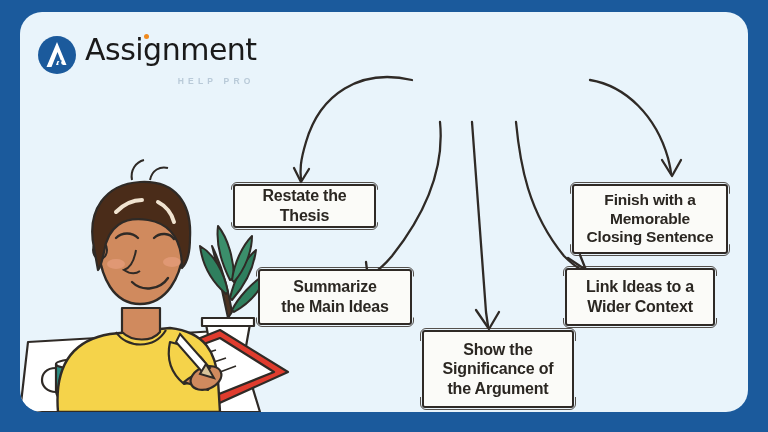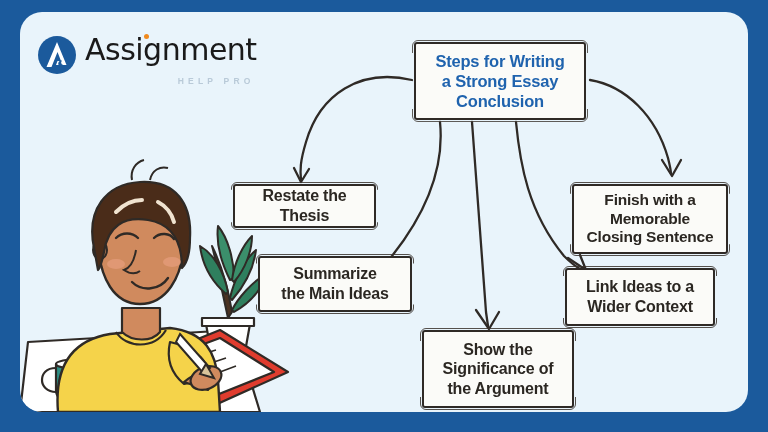--- a/index.html
+++ b/index.html
@@ -129,21 +129,21 @@
   #node-center::after { border-color: #45403a; }
   #node-restate {
     left: 213px;
     top: 172px;
     width: 143px;
     height: 44px;
     font-size: 16px;
   }
   #node-summarize {
     left: 238px;
-    top: 244px;
+    top: 257px;
     width: 154px;
     height: 56px;
     font-size: 16px;
   }
   #node-show {
     left: 394px;
     top: 318px;
     width: 152px;
     height: 78px;
     font-size: 16px;
@@ -262,25 +262,20 @@
         <path d="M456 298 L469 317 L479 300"></path>
 
         <path d="M496 110 C500 152 508 200 544 244 C552 252 558 256 562 258"></path>
         <path d="M548 246 L566 258 L560 243"></path>
 
         <path d="M570 68 C606 74 636 104 648 146 C650 154 651 158 651 162"></path>
         <path d="M642 148 L652 164 L661 148"></path>
       </g>
     </svg>
 
-    <div class="node" id="node-center">
-      <span>Steps for Writing
-a Strong Essay
-Conclusion</span>
-    </div>
 
     <div class="node" id="node-restate">
       <span>Restate the
 Thesis</span>
     </div>
 
     <div class="node" id="node-summarize">
       <span>Summarize
 the Main Ideas</span>
     </div>

